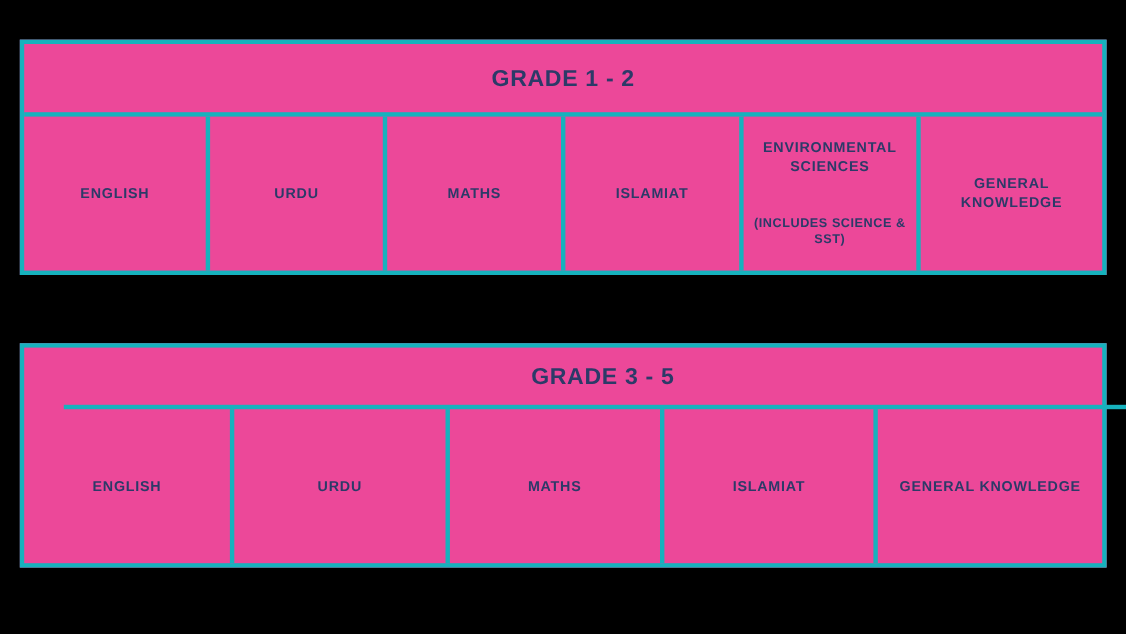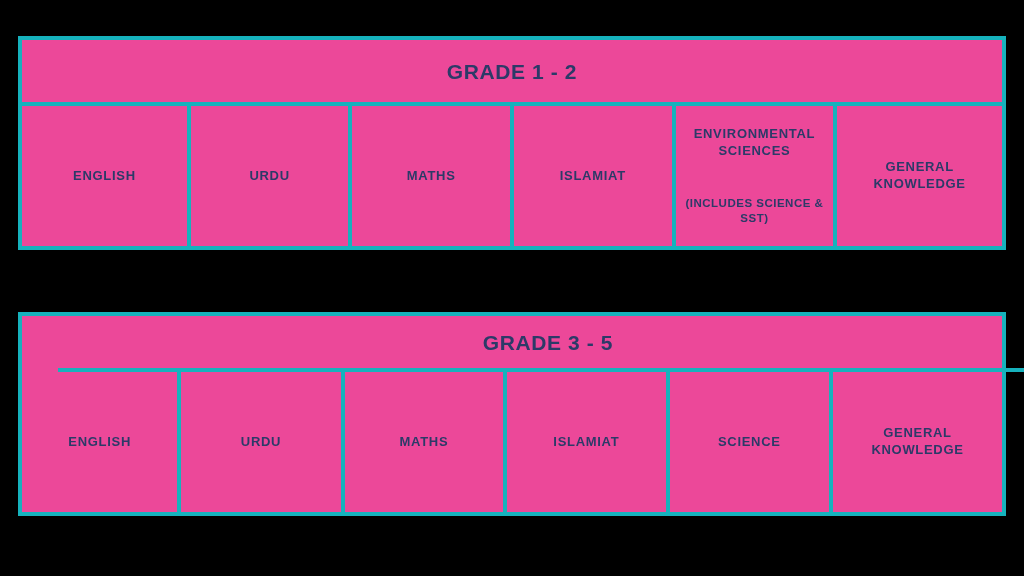--- a/index.html
+++ b/index.html
@@ -180,24 +180,20 @@
       <div class="subject-cell" style="flex: 139 0 0px;">
         <span class="subject-name">MATHS</span>
 
       </div>
 
       <div class="subject-cell" style="flex: 139 0 0px;">
         <span class="subject-name">ISLAMIAT</span>
 
       </div>
 
-      <div class="subject-cell" style="flex: 140 0 0px;">
-        <span class="subject-name">SCIENCE</span>
-
-      </div>
 
 
       <div class="subject-cell" style="flex: 149 0 0px;">
         <span class="subject-name">GENERAL KNOWLEDGE</span>
 
       </div>
 
     </div>
   </div>
 

